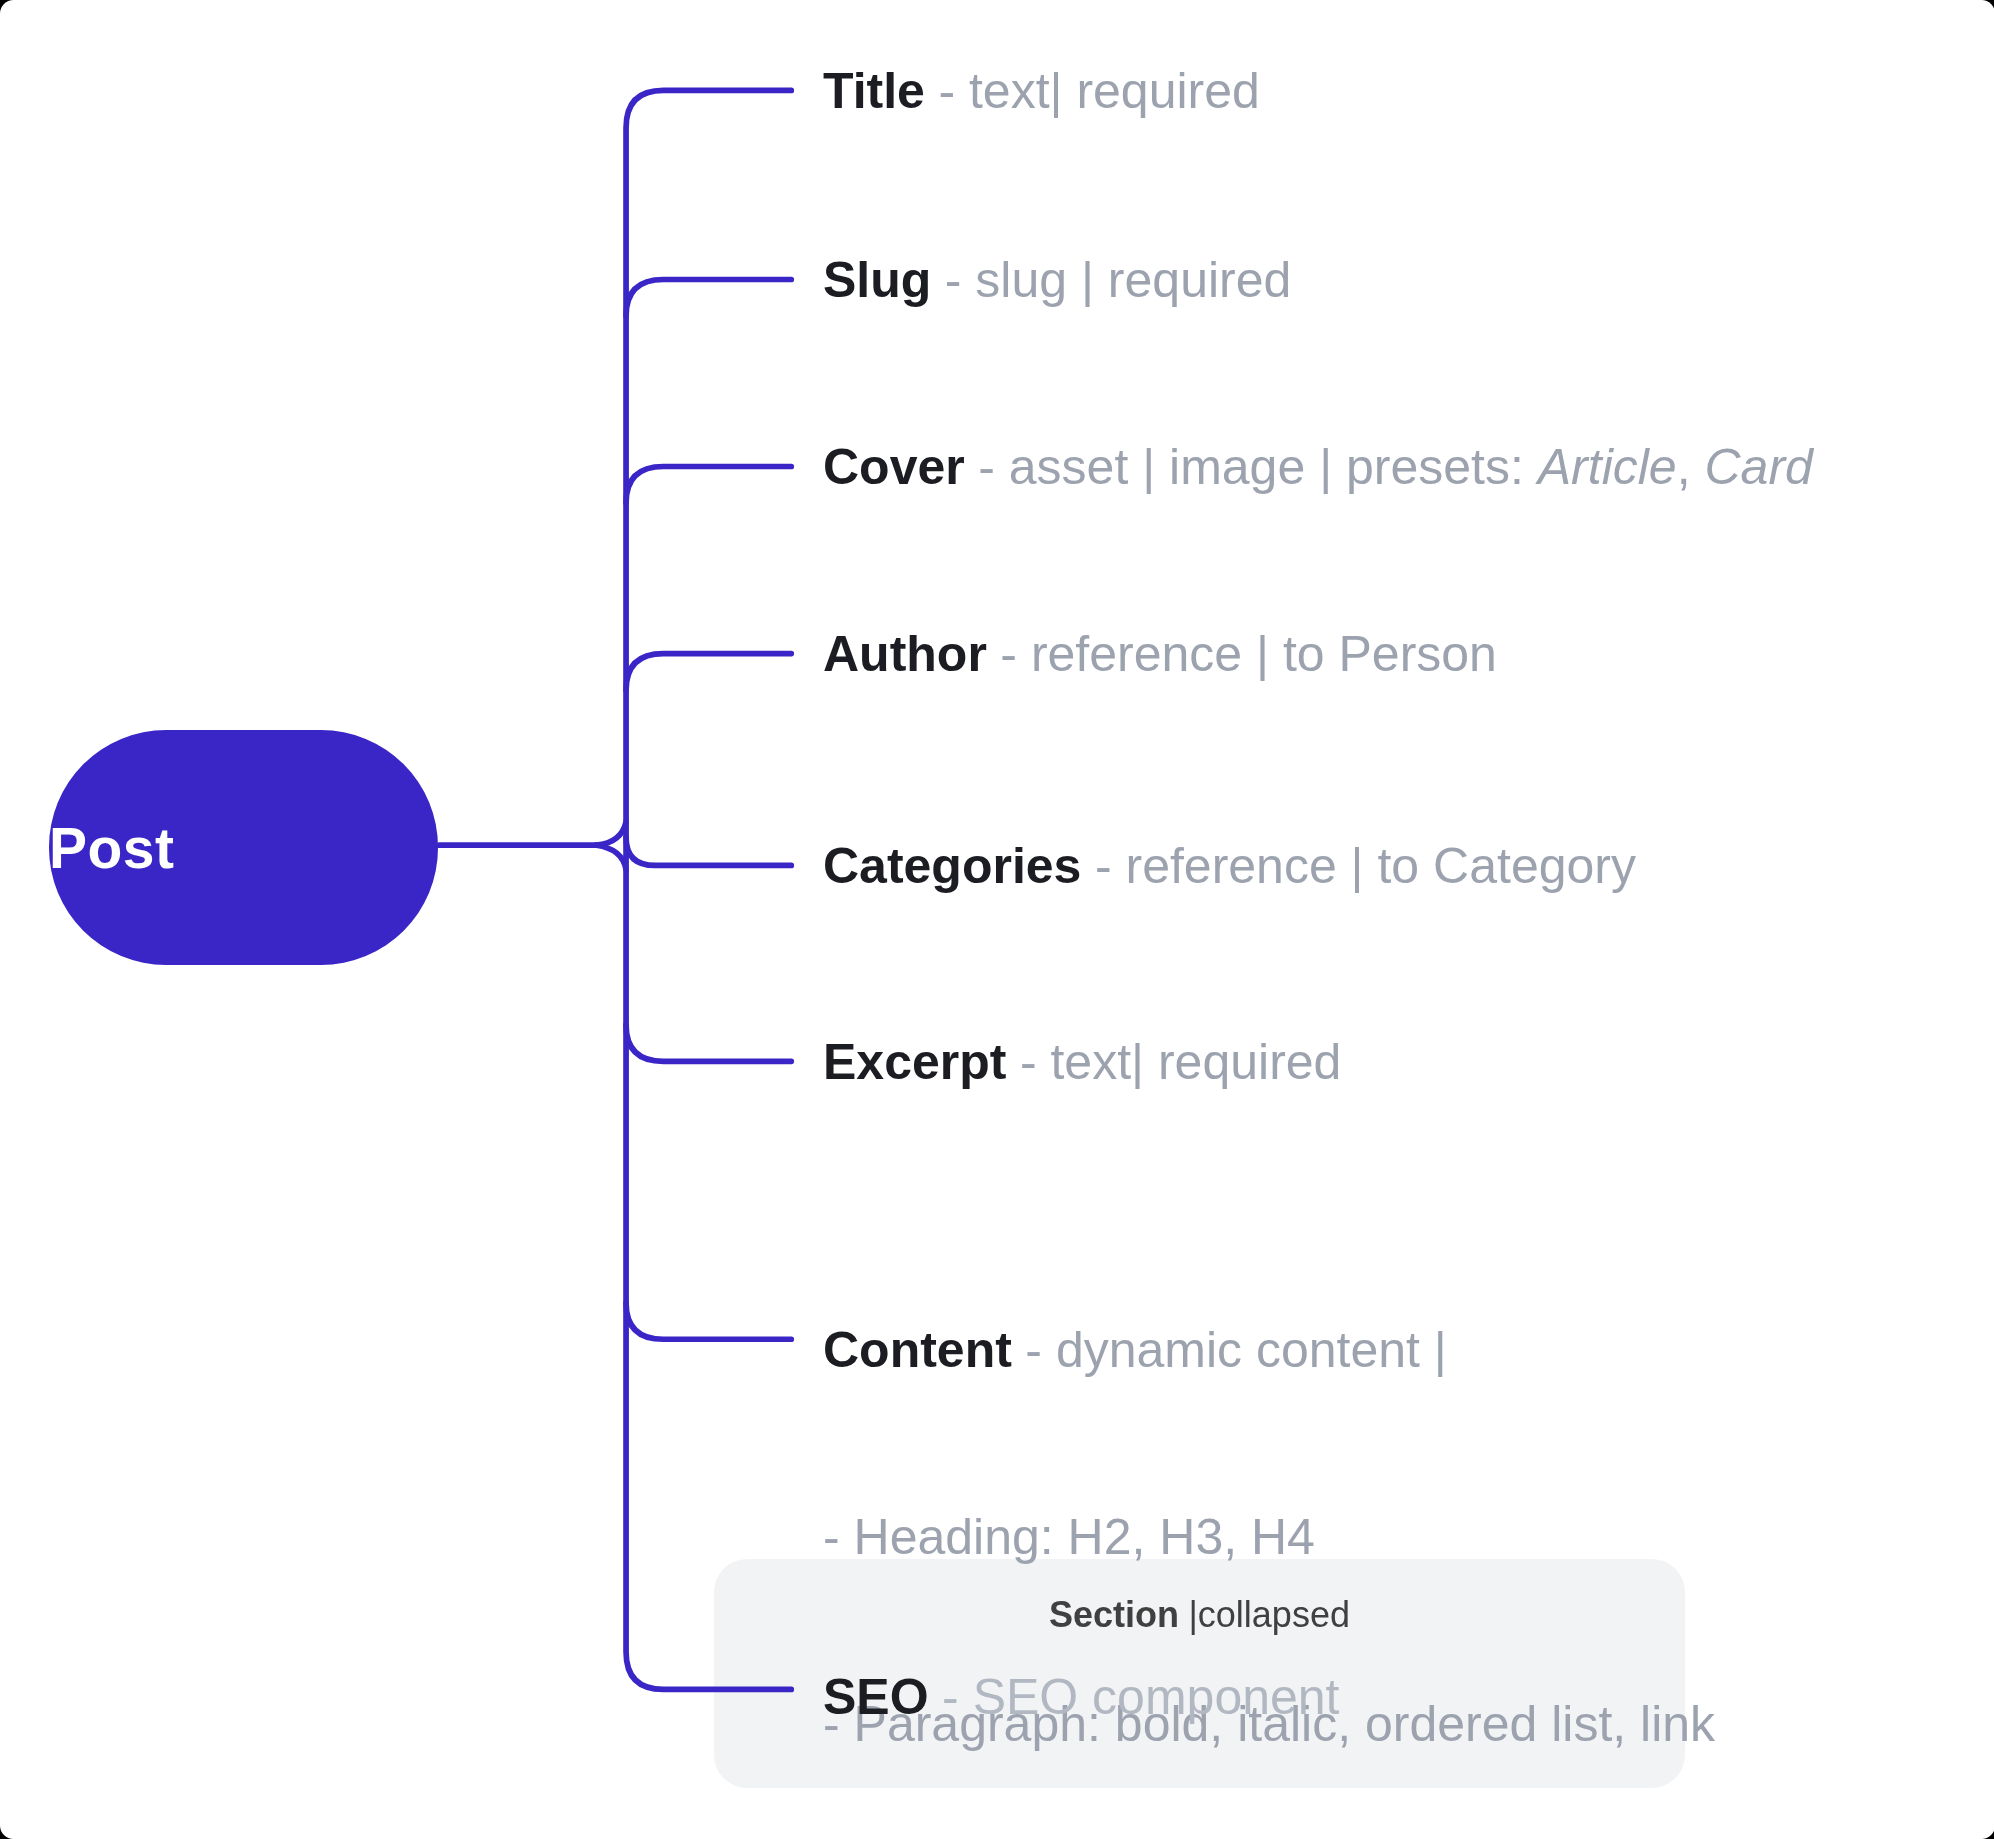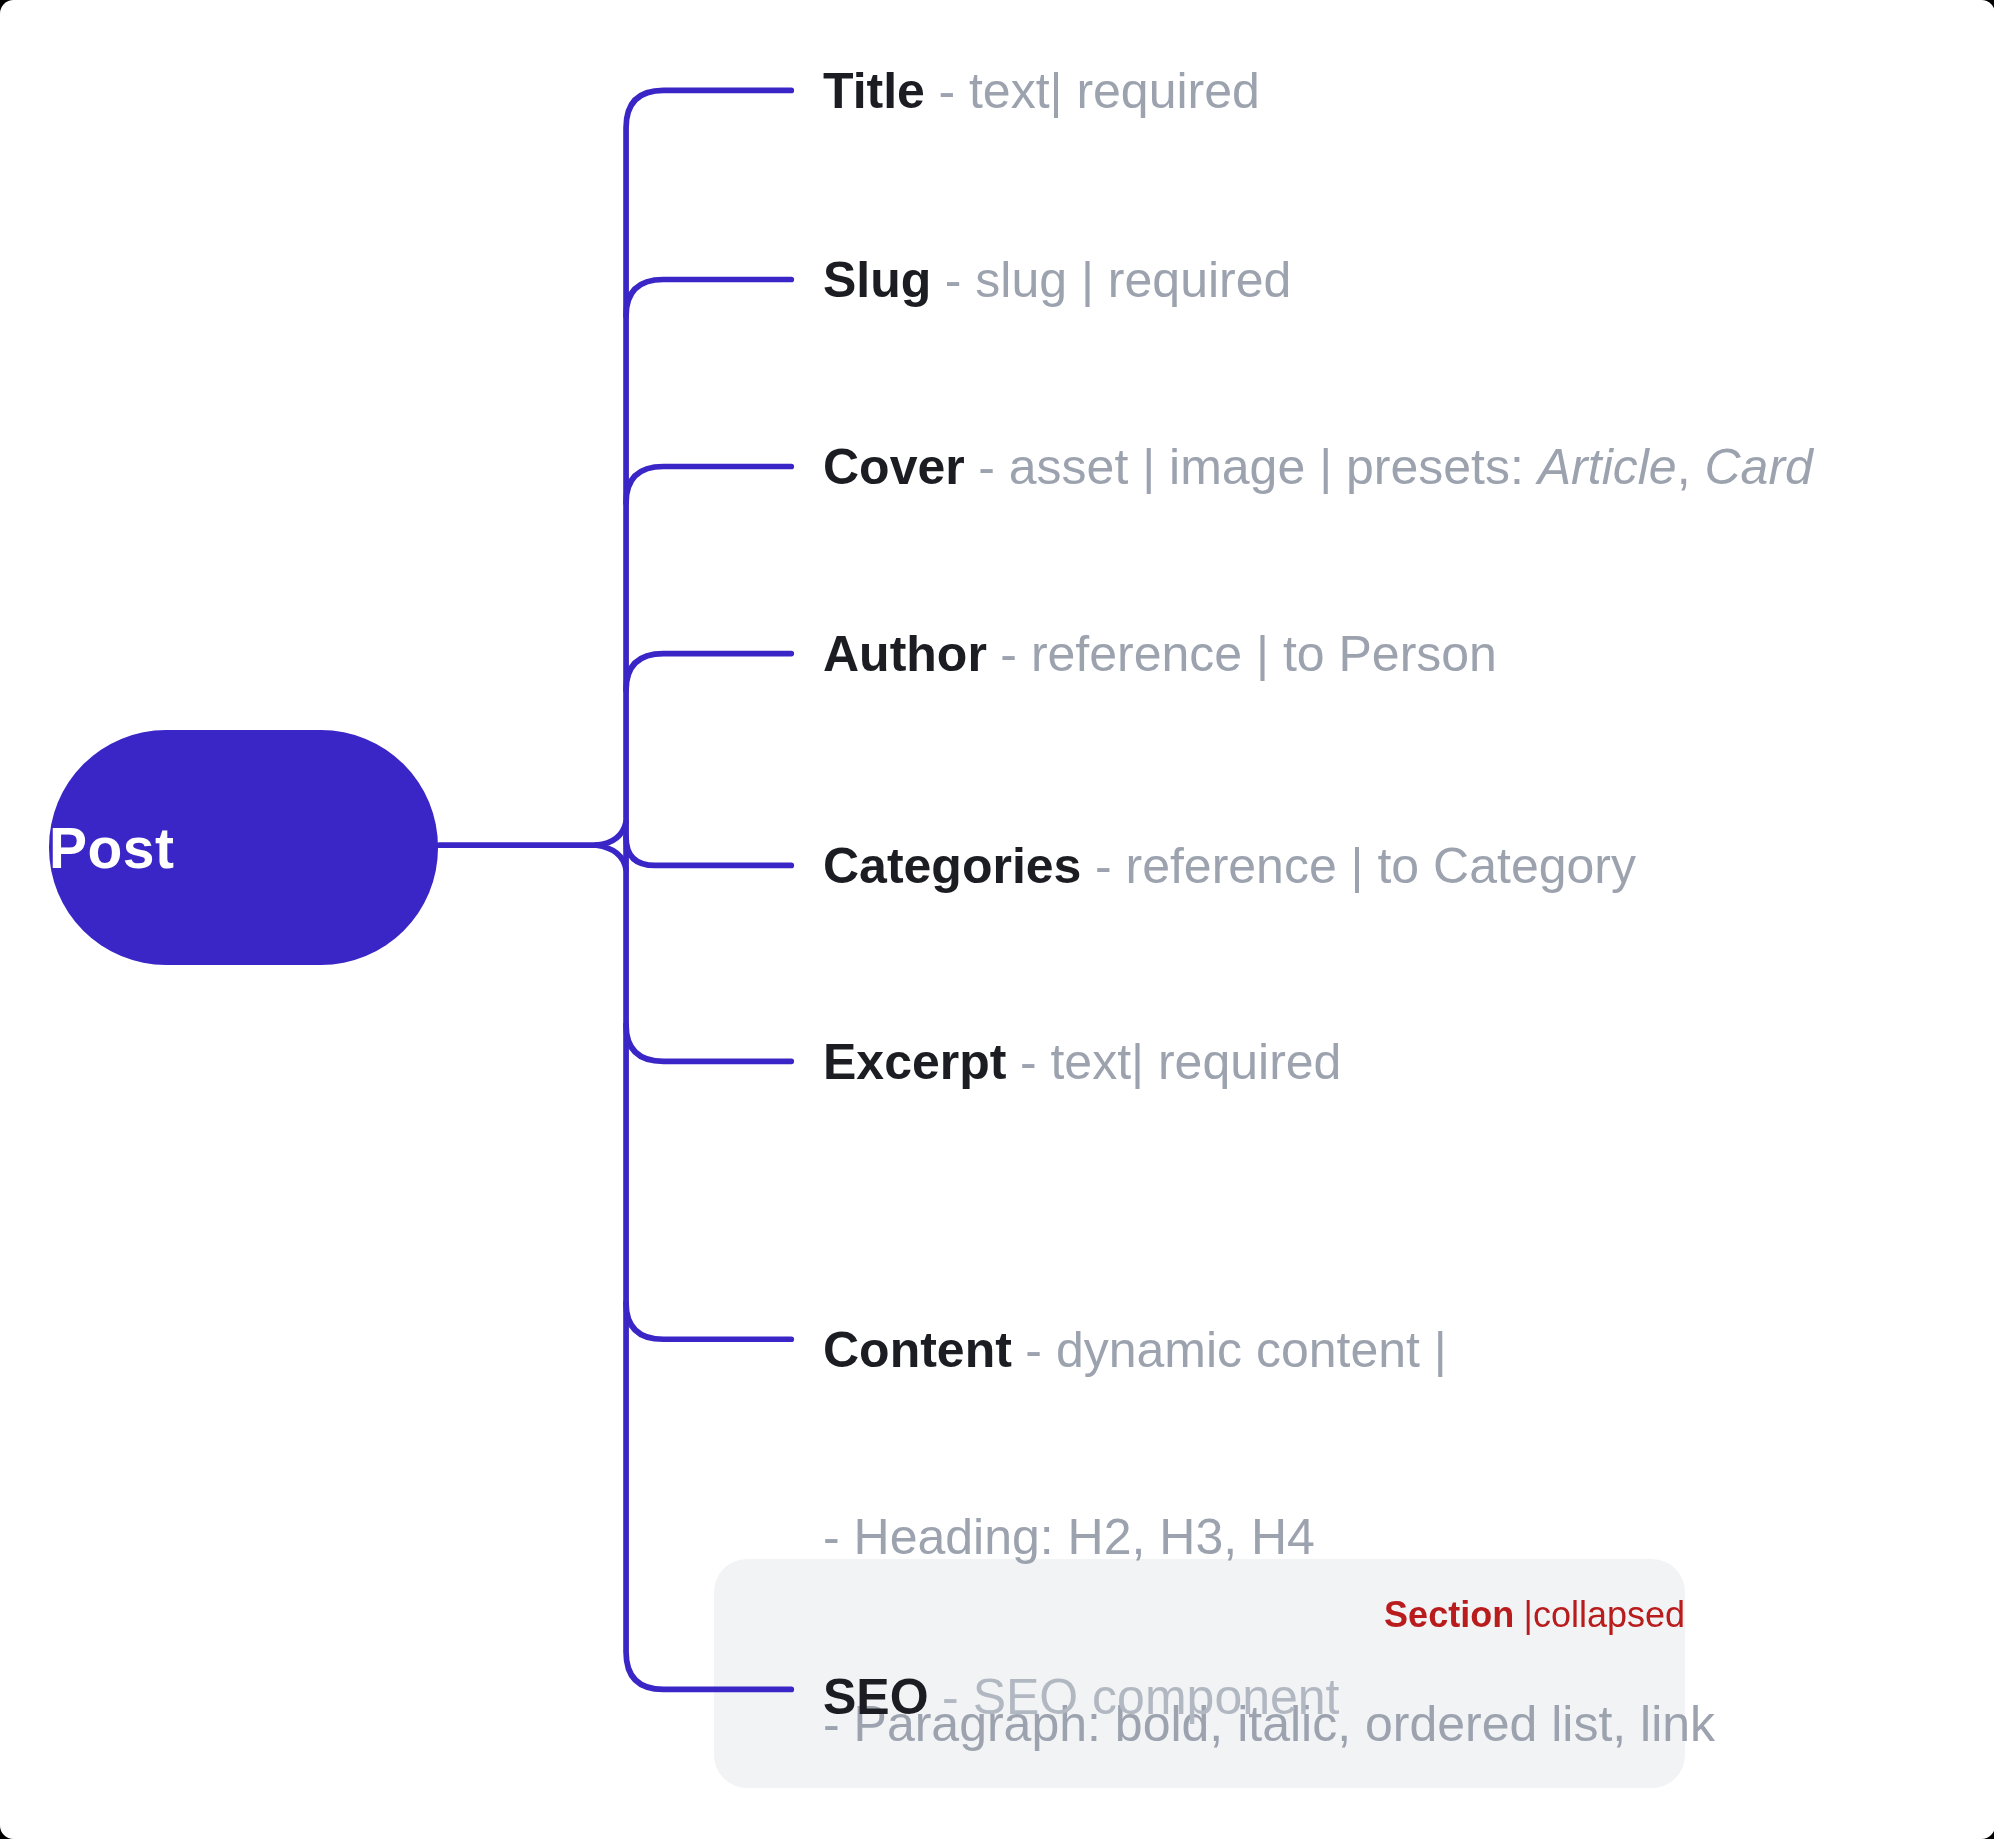--- a/index.html
+++ b/index.html
@@ -28,22 +28,22 @@
   svg.wires path{fill:none;stroke:var(--accent);stroke-width:11px;stroke-linecap:round;}
 
   .section-box{
     position:absolute;left:714px;top:1559px;width:971px;height:229px;
     background:var(--section_bg);
     border-radius:33px;
     z-index:1;
   }
   .section-header{
     position:absolute;left:0;top:32px;width:100%;height:47px;
-    display:flex;justify-content:flex-end;align-items:center;
-    font-size:36px;color:#b91c1c;white-space:pre;
+    display:flex;justify-content:center;align-items:center;
+    font-size:36px;color:#404040;white-space:pre;
   }
   .section-header .sec-label{font-weight:700;}
   .section-header .sec-status{font-weight:400;margin-left:9.4px;}
 
   .node{
     position:absolute;left:49px;top:730px;width:389px;height:235px;
     background:var(--accent);
     border-radius:117px;
     display:flex;align-items:center;
     z-index:3;

